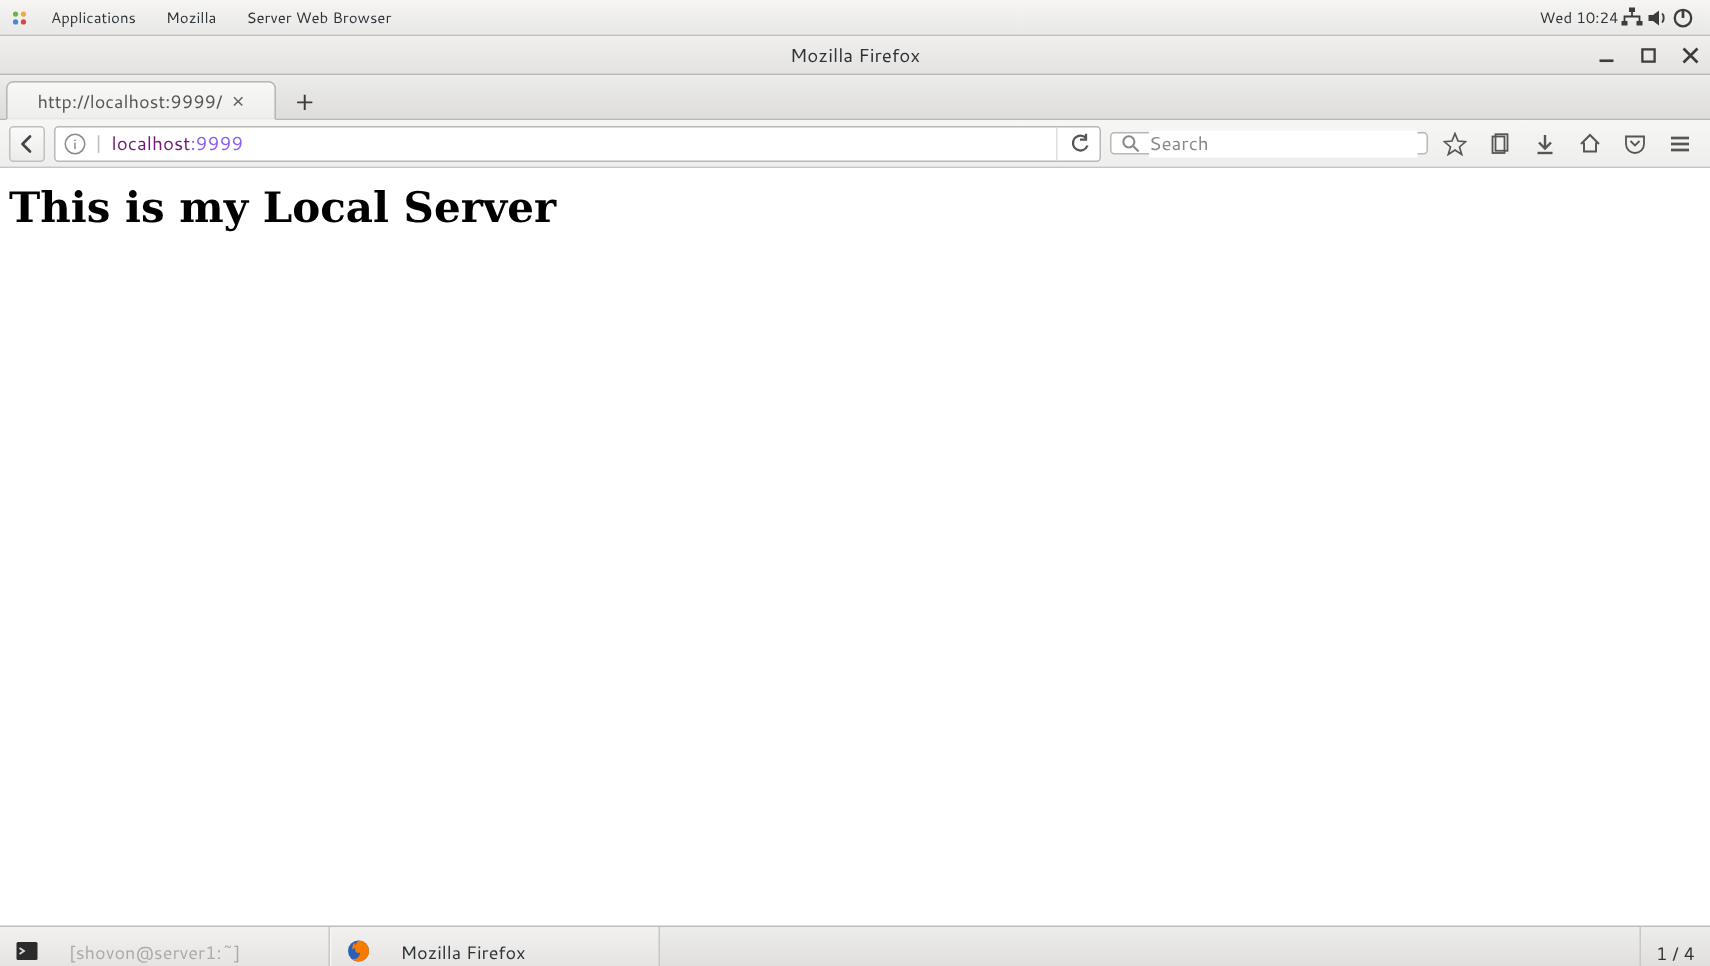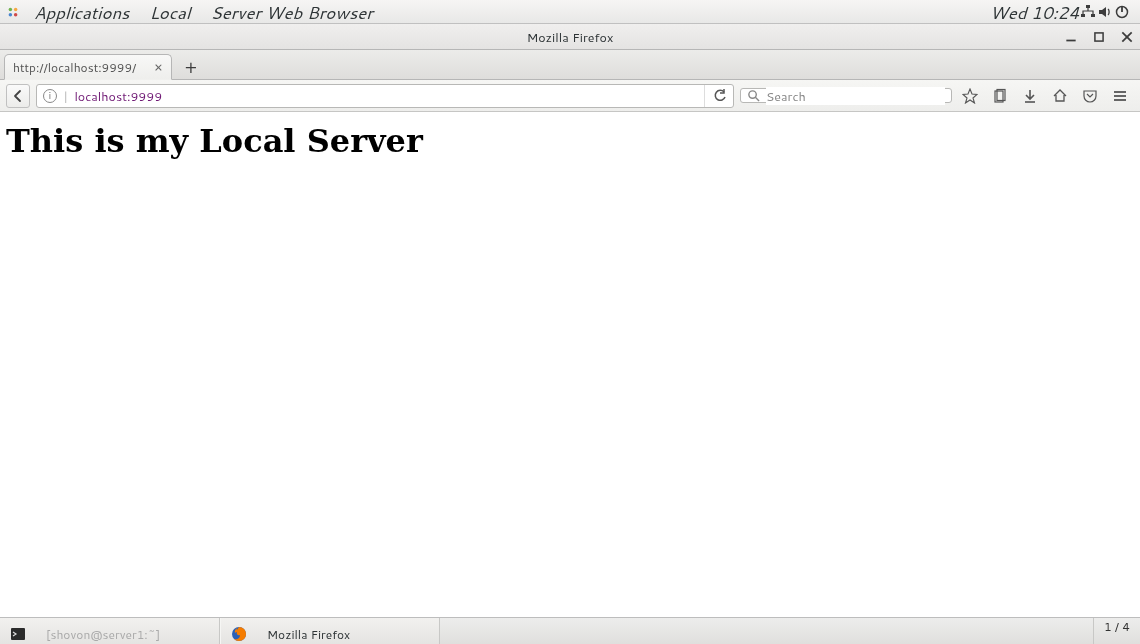--- a/index.html
+++ b/index.html
@@ -15,23 +15,22 @@
       flex-direction: column;
     }
     
     .top-panel {
       height: 24px;
       background: linear-gradient(#f6f5f4,#e8e8e7);
       border-bottom: 1px solid #c0c0c0;
       display: flex;
       align-items: center;
       padding: 0 6px;
-      font-size: 17px;
+      font-size: 10px;
       color: #2e3436;
-      font-style: italic;
     }
     .top-panel .left { display: flex; align-items: center; gap: 0; }
     .top-panel .menu-item { padding: 0 10px; height: 24px; display: flex; align-items: center; cursor: pointer; }
     .top-panel .right { margin-left: auto; display: flex; align-items: center; gap: 1px; padding-right: 4px; }
     .tray-icon { width: 16px; height: 16px; display: inline-flex; align-items: center; justify-content: center; color: #3c3c3c; }
     .activities-logo { width: 14px; height: 14px; margin-right: 4px; }
     
     .window-title {
       height: 26px;
       background: linear-gradient(#f0efee,#e4e3e2);
@@ -57,21 +56,21 @@
     .tab {
       height: 26px;
       min-width: 168px;
       background: linear-gradient(#f8f8f7,#eeeeec);
       border: 1px solid #b6b6b6;
       border-bottom: 1px solid #f0f0ee;
       border-top-left-radius: 5px;
       border-top-right-radius: 5px;
       display: flex;
       align-items: center;
-      padding: 0 8px;
+      padding: 0 20px;
       font-size: 12px;
       color: #555;
       gap: 6px;
       position: relative;
       top: 1px;
     }
     .tab .close { margin-left: auto; cursor: pointer; color: #666; font-size: 14px; }
     .new-tab {
       width: 26px; height: 24px; display: flex; align-items: center; justify-content: center;
       margin-left: 6px; cursor: pointer; color: #3c3c3c; font-size: 18px; border-radius: 3px;
@@ -99,40 +98,40 @@
       background: #fff;
       display: flex;
       align-items: center;
       padding: 0 6px;
       gap: 6px;
       font-size: 12.5px;
     }
     .url-box .info-icon { width: 14px; height: 14px; border: 1px solid #888; border-radius: 50%; display: flex; align-items: center; justify-content: center; font-size: 9px; color: #666; }
     .url-box .sep { color: #bbb; }
     .url-text .host { color: #701a75; }
-    .url-text .port { color: #701a75; }
+    .url-text .port { color: #8b5cf6; }
     .url-box .refresh { margin-left: auto; color: #555; cursor: pointer; border-left: 1px solid #ddd; padding-left: 8px; height: 100%; display: flex; align-items: center;}
     .search-box {
       width: 212px; height: 15px; border: 1px solid #b8b8b6; border-radius: 3px;
       background: #fff; display: flex; align-items: center; padding: 0 6px; gap: 6px; font-size: 12.5px; color: #888;
     }
     .search-box input { border: none; outline: none; font-size: 12.5px; color: #333; flex: 1; font-family: inherit; }
     .search-box input::placeholder { color: #888; }
     .toolbar-icons { display: flex; align-items: center; gap: 14px; padding: 0 6px 0 4px; }
     .tb-icon { width: 16px; height: 16px; display: inline-flex; align-items: center; justify-content: center; color: #555; cursor: pointer; }
     
     .content {
       flex: 1;
       background: #fff;
       padding: 10px 6px;
     }
     .content h1 {
       font-family: "DejaVu Serif", Georgia, serif;
       font-weight: bold;
-      font-size: 32px;
+      font-size: 28px;
       color: #000;
     }
     
     .bottom-panel {
       height: 27px;
       background: linear-gradient(#ededec,#e0dfdd);
       border-top: 1px solid #bdbdbd;
       display: flex;
       align-items: stretch;
       font-size: 12px;
@@ -141,21 +140,21 @@
       display: flex; align-items: center; gap: 20px; padding: 16px 10px;
       border-right: 1px solid #c8c8c6; border-left: 1px solid #f6f6f4;
       min-width: 220px; cursor: pointer;
       background: linear-gradient(#f2f1ef,#e2e1df);
     }
     .task-btn:first-child { border-left: none; }
     .task-btn .appicon { width: 16px; height: 16px; display: inline-flex; align-items: center; justify-content: center; }
     .task-btn .lbl { color: #777; }
     .task-btn.inactive .lbl { color: #aaa; }
     .workspace {
-      margin-left: auto; padding: 0 10px; display: flex; align-items: flex-start;
+      margin-left: auto; padding: 0 10px; display: flex; align-items: flex-end;
       border-left: 1px solid #c8c8c6; color: #333;
     }
     svg { display: block; }
   </style>
 </head>
 <body>
 
 <div class="top-panel">
   <div class="left">
     <span class="activities-logo">
@@ -163,21 +162,21 @@
           <circle cx="5" cy="5" r="2" fill="#6fb24c"></circle>
           <circle cx="11" cy="5" r="2" fill="#f5a742"></circle>
           <circle cx="5" cy="11" r="2" fill="#4a86cf"></circle>
           <circle cx="11" cy="11" r="2" fill="#cf4a4a"></circle>
         </svg>
     </span>
     <div class="menu-item">
         <span>Applications</span>
       </div>
     <div class="menu-item">
-        <span>Local</span>
+        <span>Mozilla</span>
       </div>
     <div class="menu-item">
         <span>Server Web Browser</span>
       </div>
   </div>
   <div class="right">
     <span>Wed 10:24</span>
     <span class="tray-icon">
       <svg viewBox="0 0 16 16">
           <rect x="6" y="1" width="4" height="3" fill="#3c3c3c"></rect>

